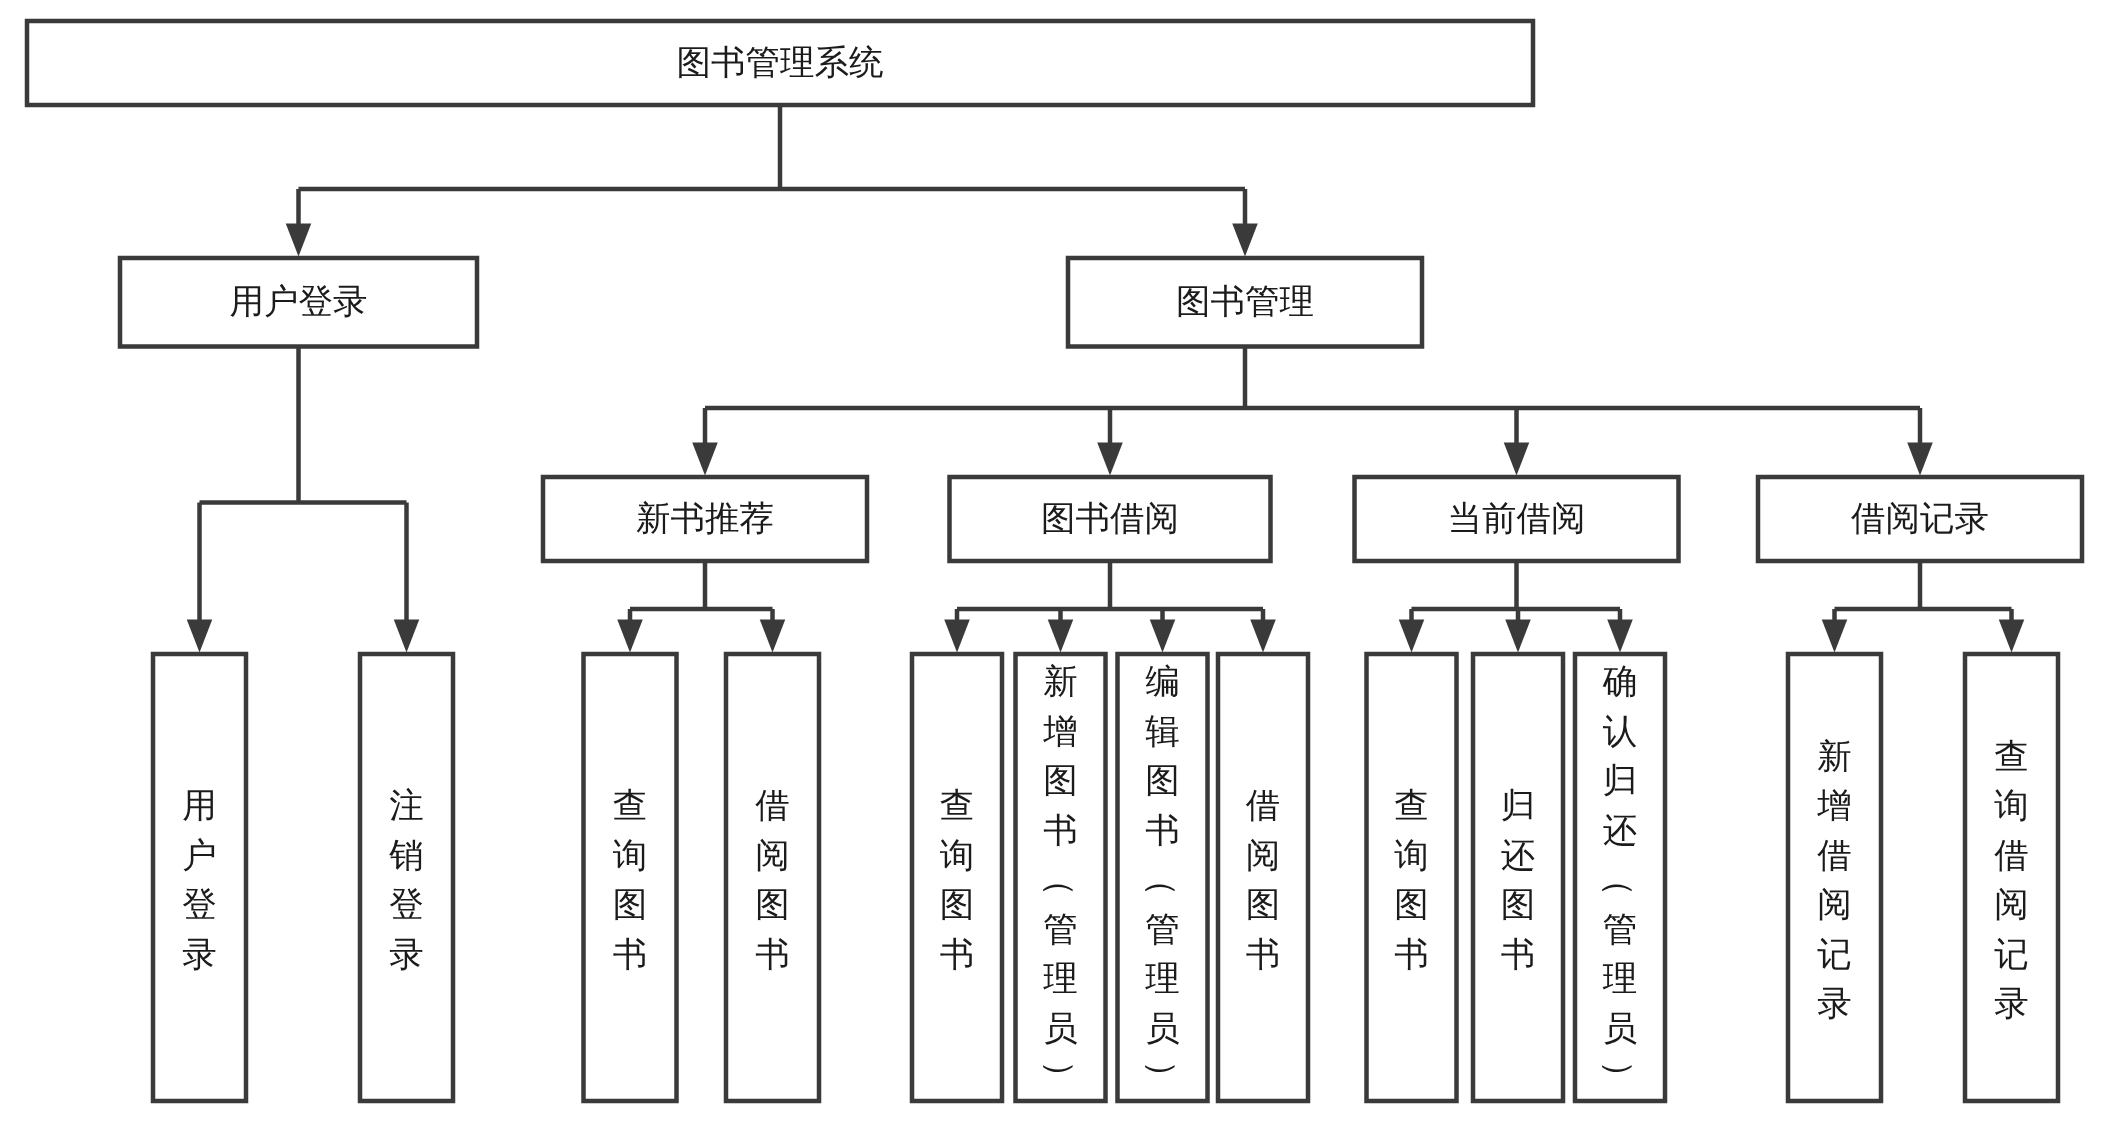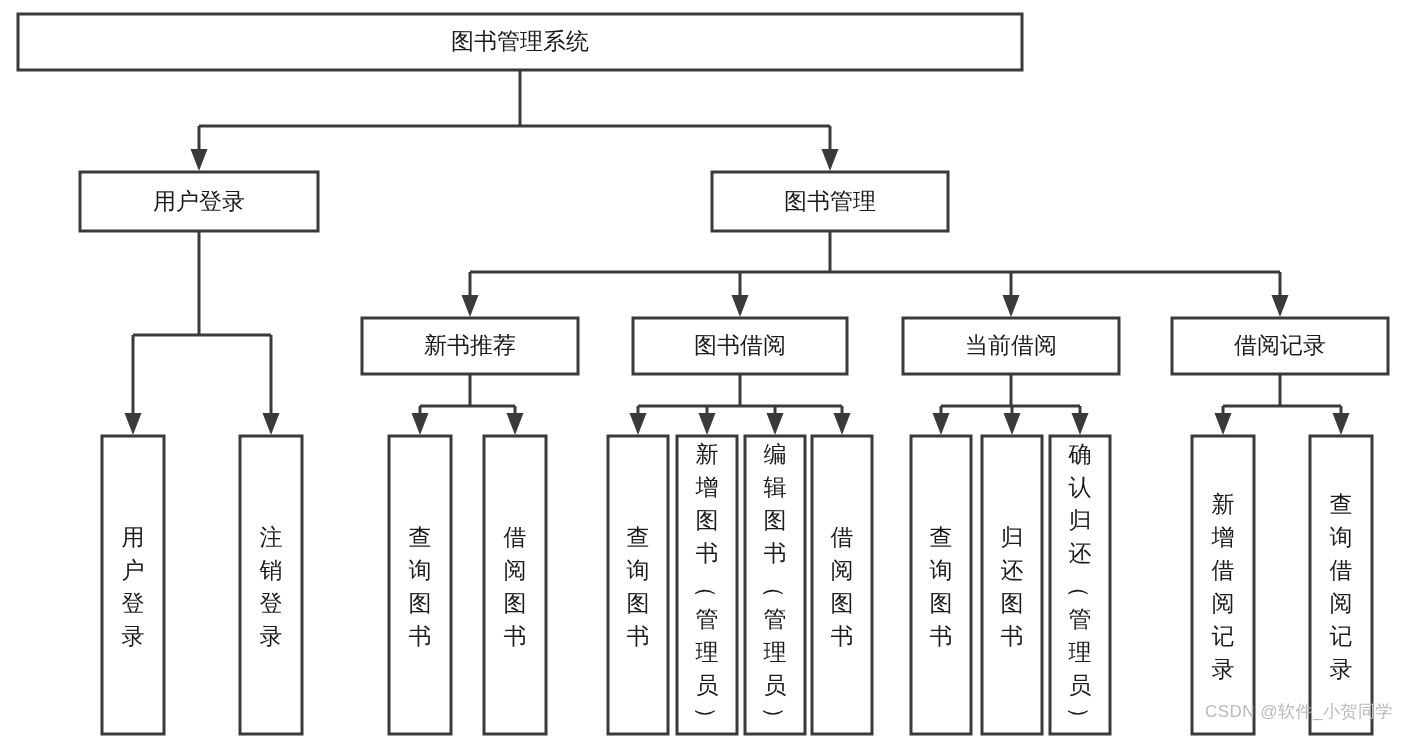--- a/index.html
+++ b/index.html
@@ -300,14 +300,13 @@
             <text x="1341" y="511.74">查</text>
             <text x="1341" y="544.74">询</text>
             <text x="1341" y="577.74">借</text>
             <text x="1341" y="610.74">阅</text>
             <text x="1341" y="643.74">记</text>
             <text x="1341" y="676.74">录</text>
           </g>
         </g>
       </g>
   </svg>
-  <div class="watermark">CSDN @软件_小贺同学</div>
 </div>
 
 </body></html>

